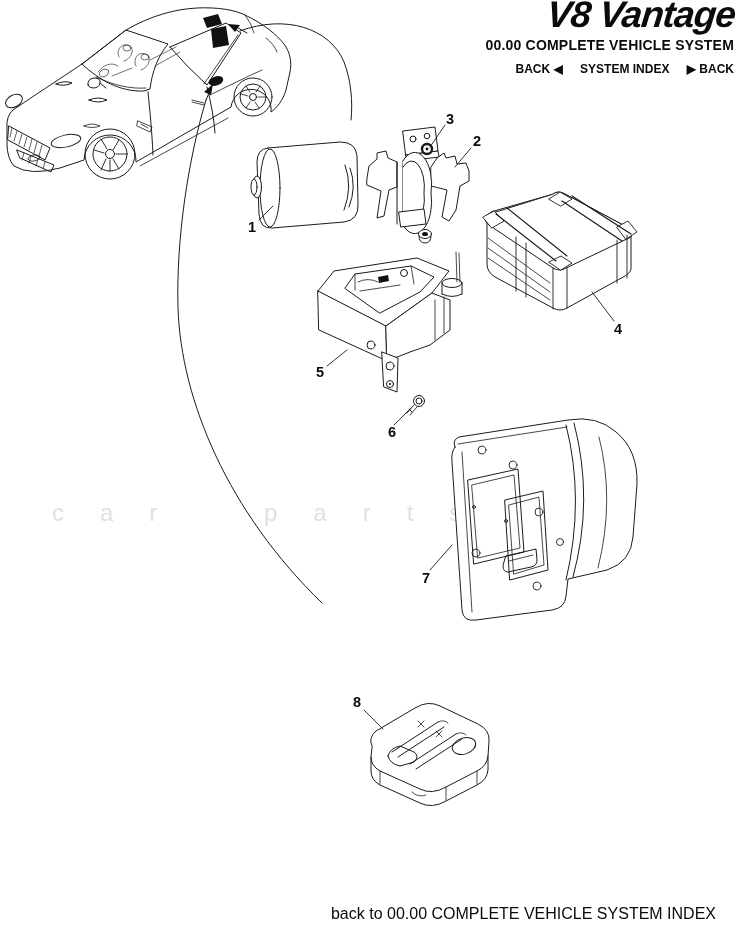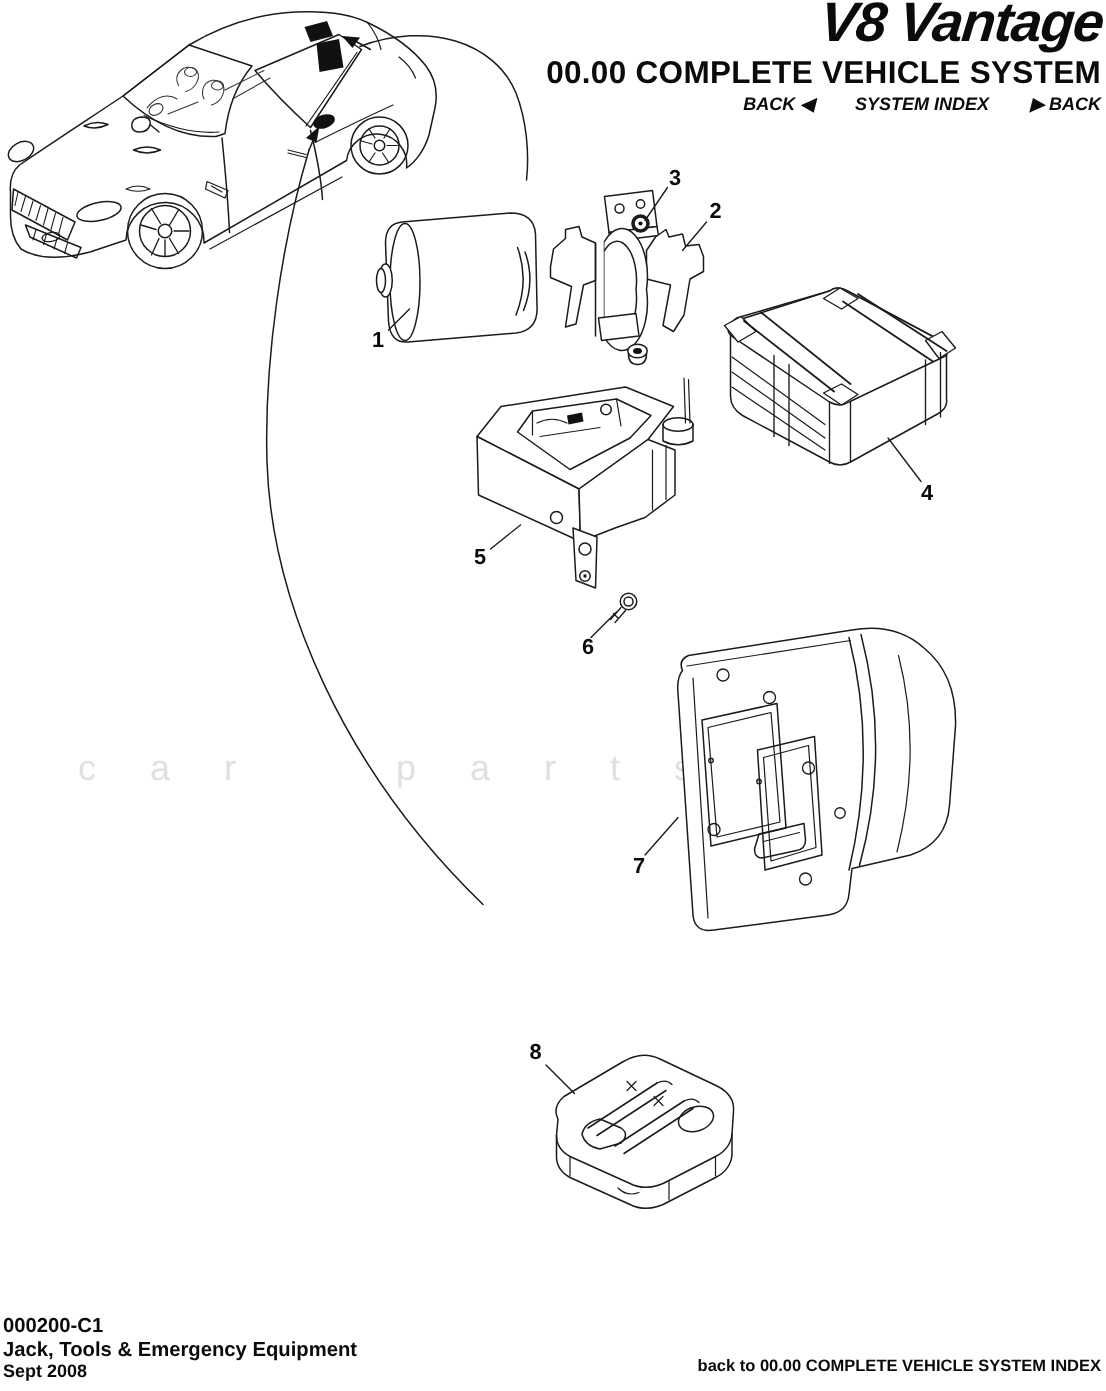--- a/index.html
+++ b/index.html
@@ -1,30 +1,30 @@
 <!DOCTYPE html>
 <html><head>
 <meta charset="utf-8">
 <style>
   html,body{margin:0;padding:0;background:#fff;}
   #page{position:relative;width:737px;height:927px;background:#ffffff;overflow:hidden;
         font-family:"Liberation Sans",sans-serif;color:#0b0b0b;}
   
   #logo{position:absolute;top:-6px;right:2px;font-size:37px;font-weight:bold;font-style:italic;
         letter-spacing:-1px;transform:skewX(-6deg);white-space:nowrap;z-index:5;}
-  #section-title{position:absolute;top:37px;right:3px;font-size:21px;font-weight:bold;
+  #section-title{position:absolute;top:37px;right:3px;font-size:14px;font-weight:bold;
         letter-spacing:.2px;white-space:nowrap;z-index:5;}
   #nav{position:absolute;top:62px;right:3px;font-size:12px;font-weight:bold;z-index:5;white-space:nowrap;}
-  #nav span{margin-left:24px;cursor:pointer;font-style:italic;}
+  #nav span{margin-left:14px;cursor:pointer;}
   
   #footer-left{position:absolute;left:2px;top:876px;line-height:15.5px;z-index:5;}
   #footer-left .l1{font-size:13.5px;font-weight:bold;}
   #footer-left .l2{font-size:13.5px;font-weight:bold;}
   #footer-left .l3{font-size:12px;font-weight:bold;}
-  #footer-right{position:absolute;right:3px;top:905px;font-size:11px;font-weight:bold;z-index:5;cursor:pointer;}
+  #footer-right{position:absolute;right:21px;top:905px;font-size:16px;font-weight:normal;z-index:5;cursor:pointer;}
   
   #watermark{position:absolute;left:52px;top:499px;font-size:24px;color:#e0e0e0;
         letter-spacing:36px;word-spacing:28px;z-index:1;white-space:nowrap;}
   
   #art{position:absolute;left:0;top:0;z-index:2;}
   
   .callout{position:absolute;transform:translate(-50%,-50%);font-size:14.5px;font-weight:bold;
         color:#0b0b0b;z-index:4;}
 </style>
 </head>
@@ -270,20 +270,15 @@
   <div class="callout" style="left:357px;top:702px">8</div>
 
   <div id="logo">V8 Vantage</div>
   <div id="section-title">00.00 COMPLETE VEHICLE SYSTEM</div>
   <div id="nav">
     <span>BACK ◀</span>
     <span>SYSTEM INDEX</span>
     <span>▶ BACK</span>
   </div>
 
-  <div id="footer-left">
-    <div class="l1">000200-C1</div>
-    <div class="l2">Jack, Tools &amp; Emergency Equipment</div>
-    <div class="l3">Sept 2008</div>
-  </div>
   <div id="footer-right">back to 00.00 COMPLETE VEHICLE SYSTEM INDEX</div>
 
 </div>
 
 </body></html>

